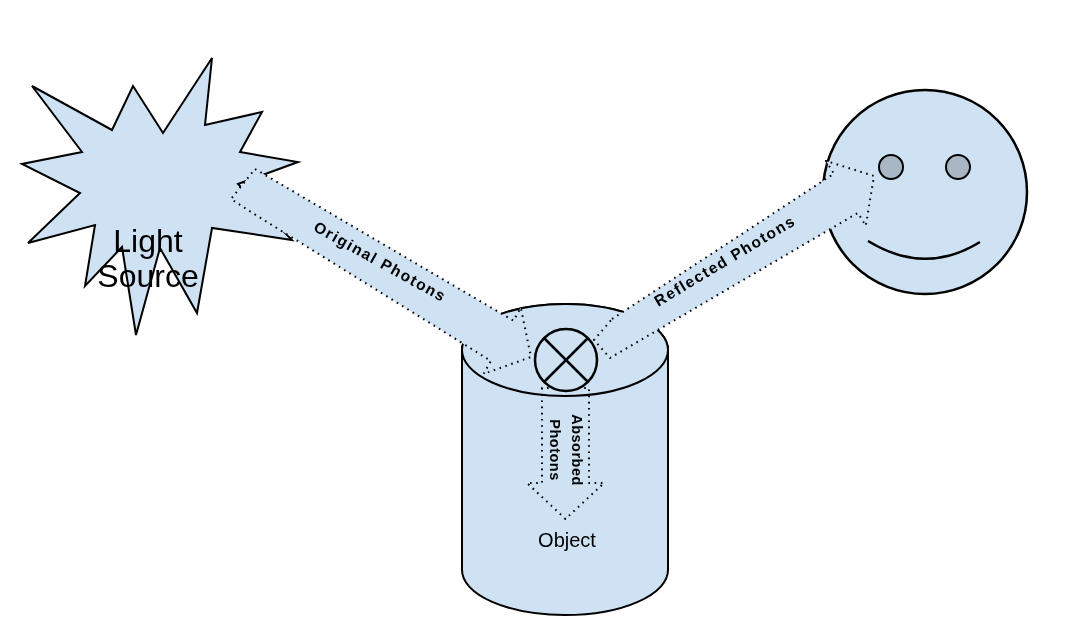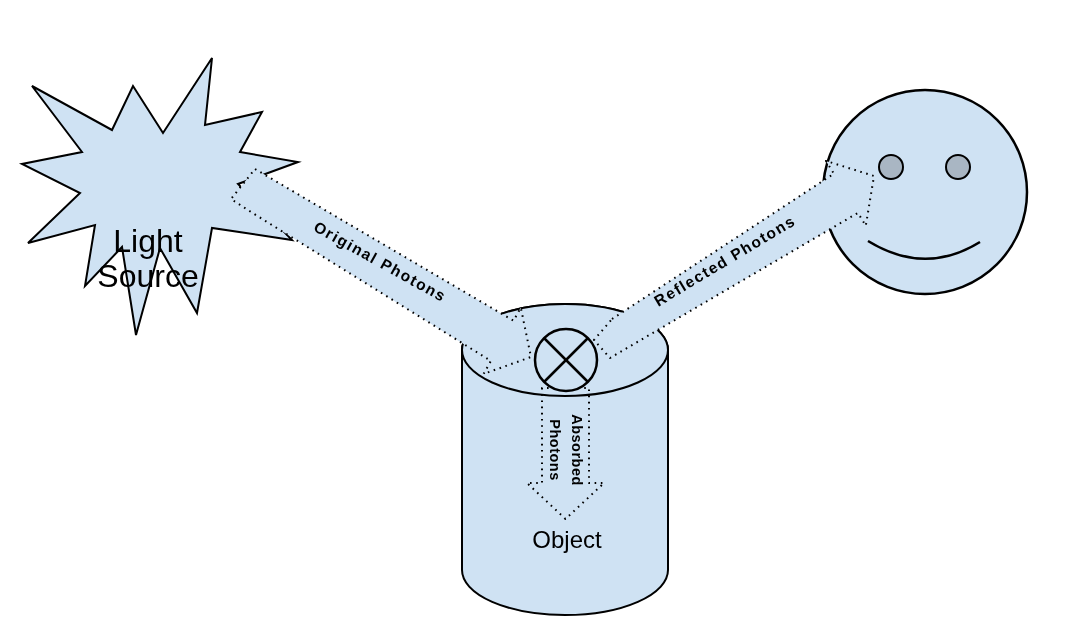--- a/index.html
+++ b/index.html
@@ -48,21 +48,21 @@
     left: 148px;
     top: 216px;
     font-size: 32px;
     line-height: 35px;
     transform: translate(-50%, -50%);
     margin-top: 43px;
   }
   .lbl-object {
     left: 567px;
     top: 540px;
-    font-size: 24px;
+    font-size: 20px;
     transform: translate(-50%, -50%);
     text-align: center;
   }
   .lbl-original {
     left: 380px;
     top: 262px;
     font-size: 15.5px;
     font-weight: bold;
     letter-spacing: 1.5px;
     white-space: nowrap;

